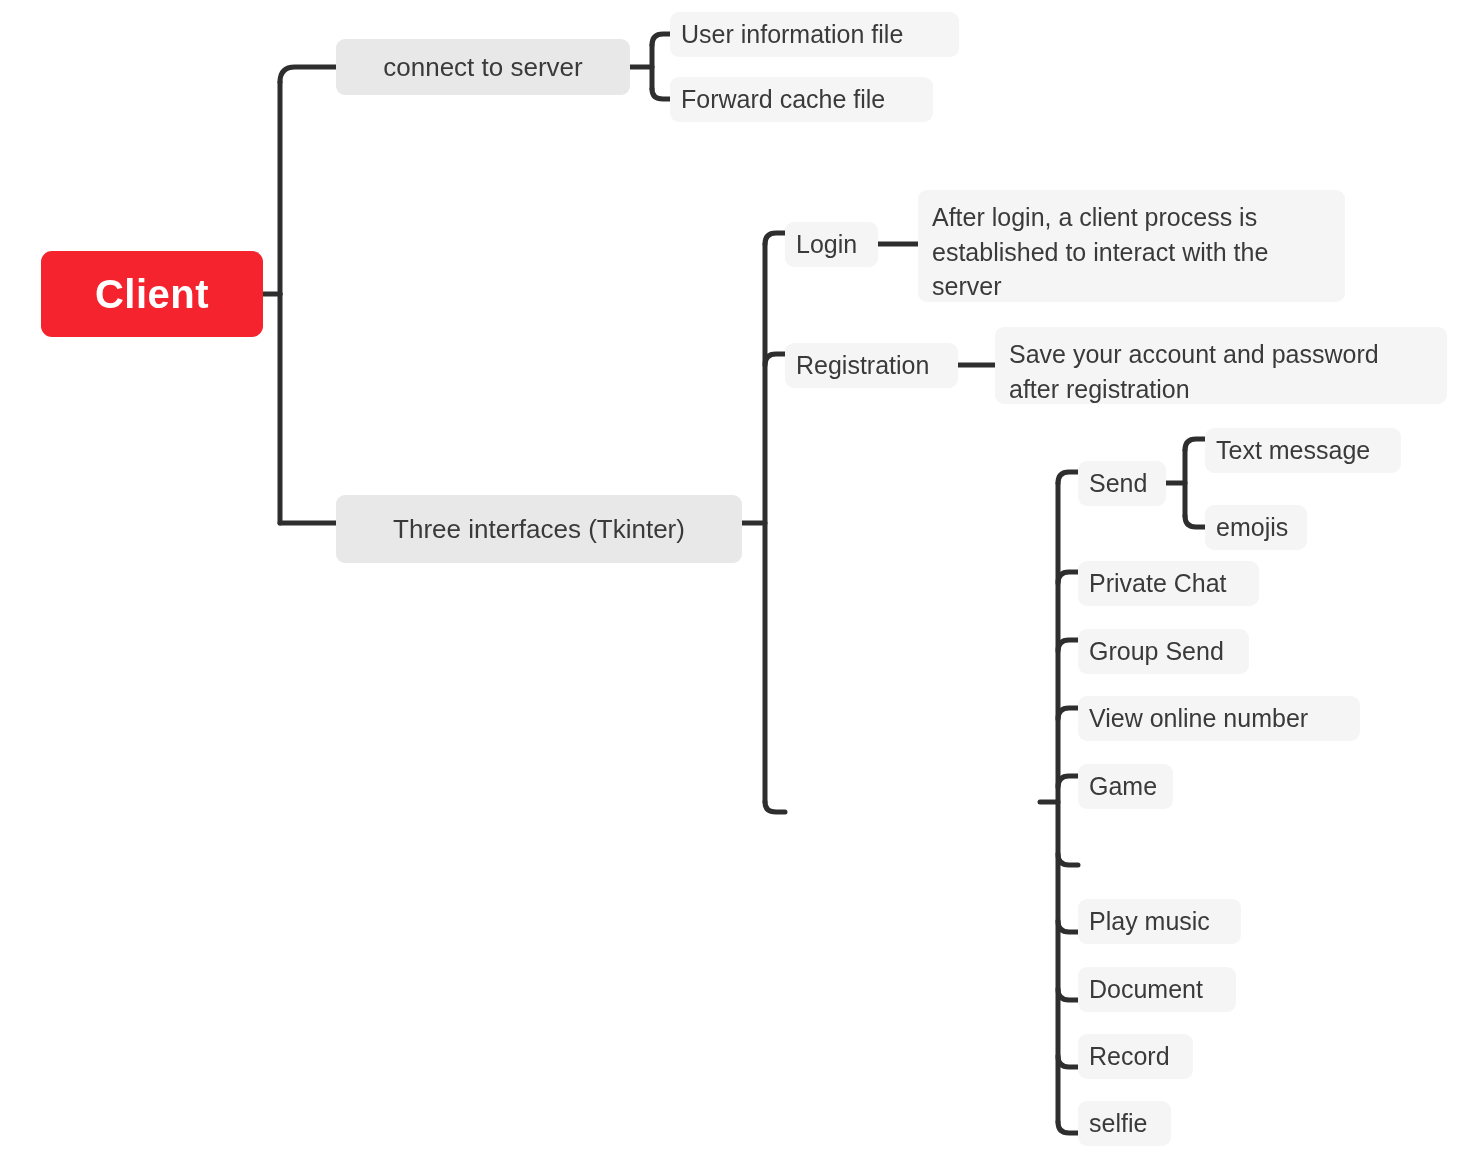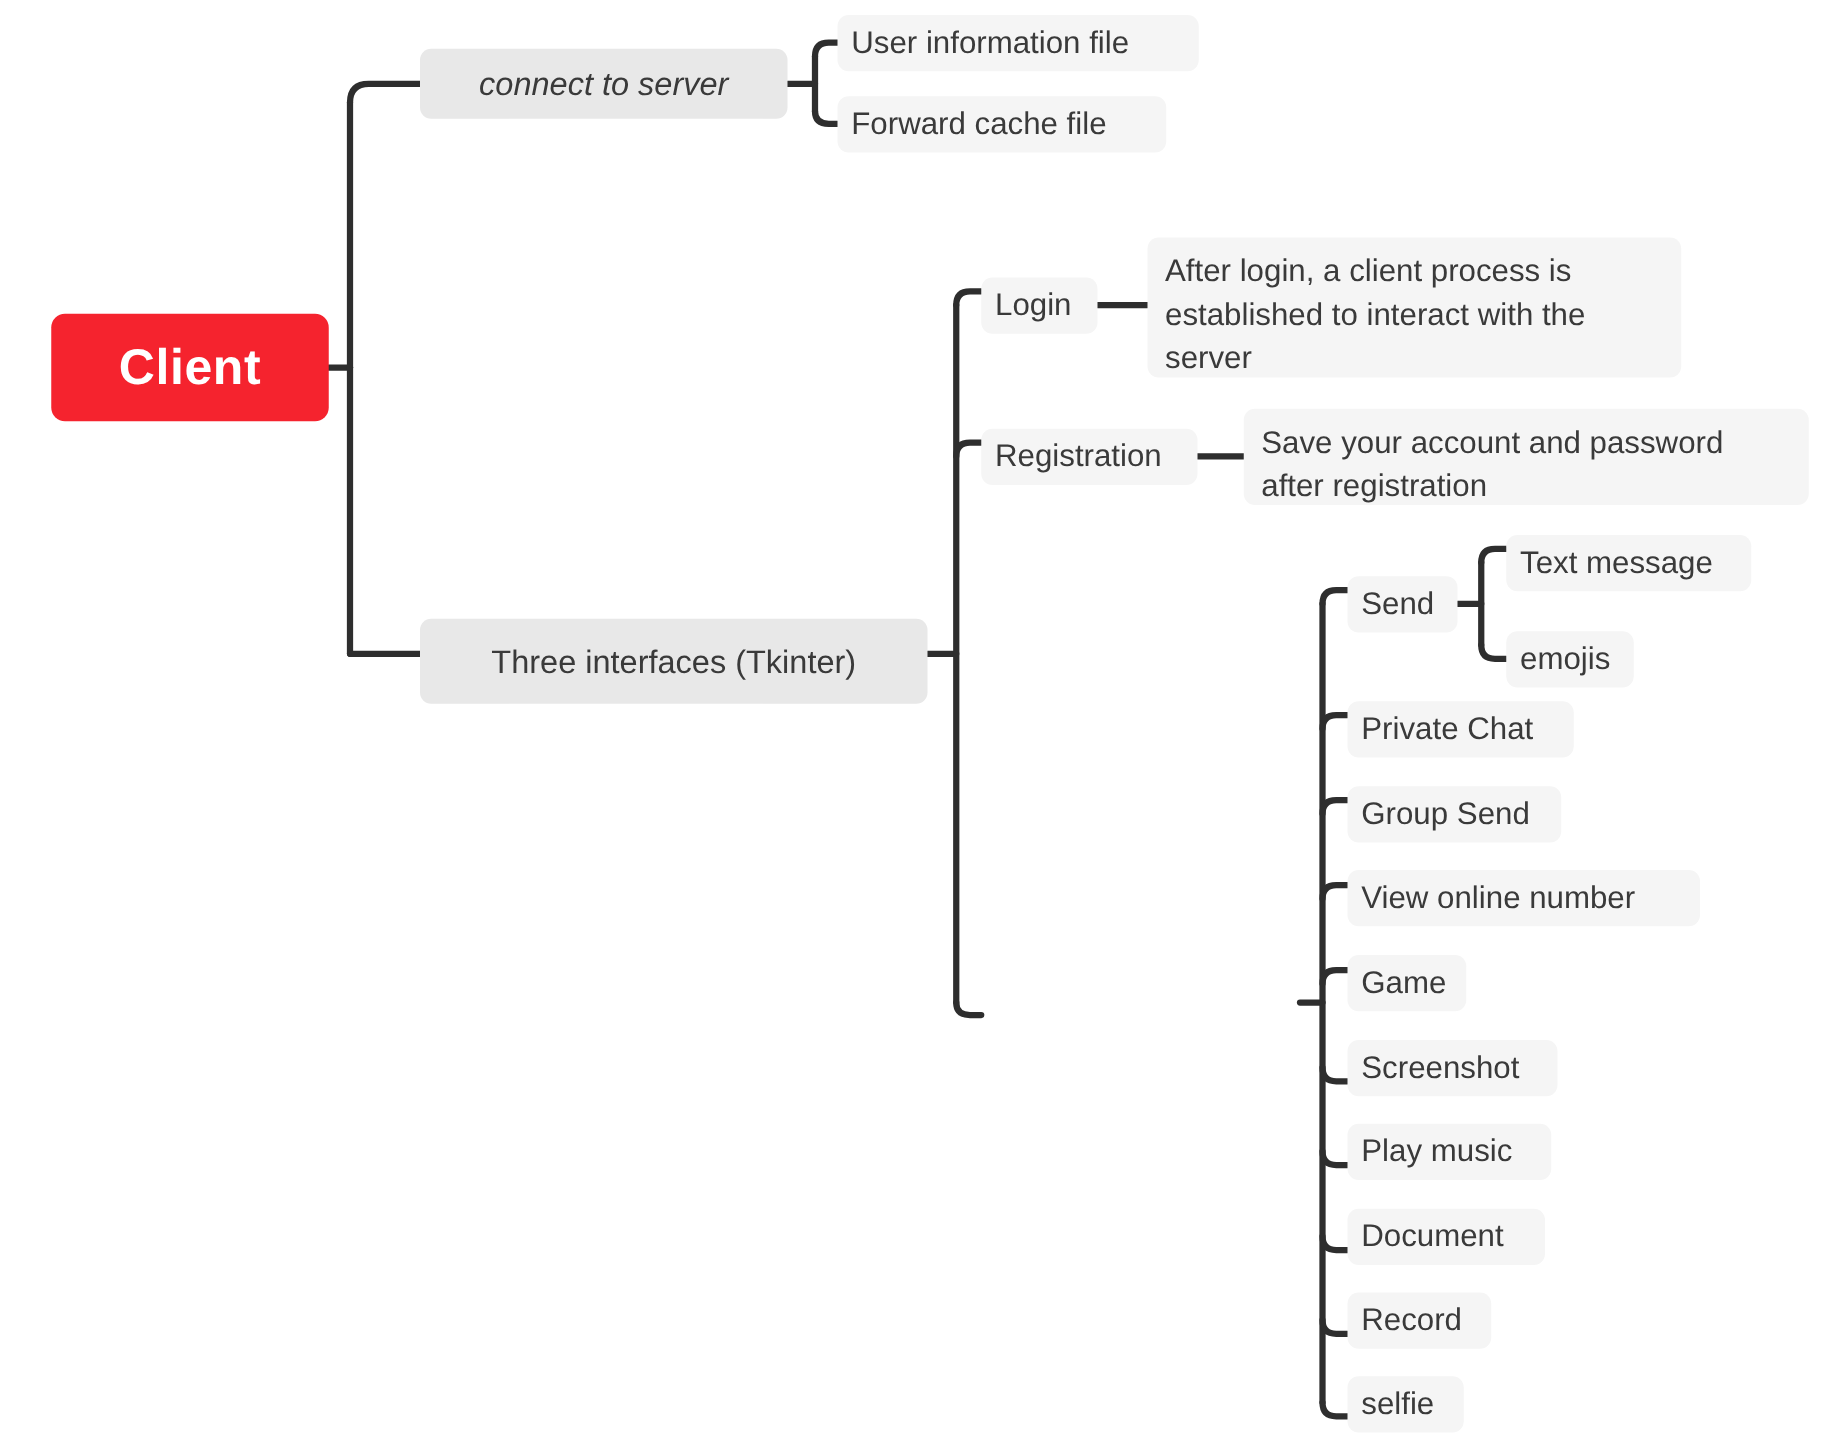--- a/index.html
+++ b/index.html
@@ -117,21 +117,21 @@
       <path d="M1185,450 L1185,516"></path>
       <path d="M1185,450 Q1185,439 1196,439 L1205,439"></path>
       <path d="M1185,516 Q1185,527 1196,527 L1205,527"></path>
     </g>
   </svg>
 
   <div class="node root" style="left:41px; top:251px; width:222px; height:86px;">
     <span>Client</span>
   </div>
 
-  <div class="node lvl1" style="left:336px; top:39px; width:294px; height:56px;font-style:italic;">
+  <div class="node lvl1" style="left:336px; top:39px; width:294px; height:56px;">
     <span>connect to server</span>
   </div>
 
   <div class="node lvl1" style="left:336px; top:495px; width:406px; height:68px;">
     <span>Three interfaces (Tkinter)</span>
   </div>
 
   <div class="node lvl2" style="left:670px; top:12px; width:289px; height:45px;">
     <span>User information file</span>
   </div>
@@ -178,23 +178,20 @@
   </div>
 
   <div class="node lvl3" style="left:1078px; top:696px; width:282px; height:45px;">
     <span>View online number</span>
   </div>
 
   <div class="node lvl3" style="left:1078px; top:764px; width:95px; height:45px;">
     <span>Game</span>
   </div>
 
-  <div class="node lvl3" style="left:1078px; top:832px; width:168px; height:45px;">
-    <span>Screenshot</span>
-  </div>
 
   <div class="node lvl3" style="left:1078px; top:899px; width:163px; height:45px;">
     <span>Play music</span>
   </div>
 
   <div class="node lvl3" style="left:1078px; top:967px; width:158px; height:45px;">
     <span>Document</span>
   </div>
 
   <div class="node lvl3" style="left:1078px; top:1034px; width:115px; height:45px;">

